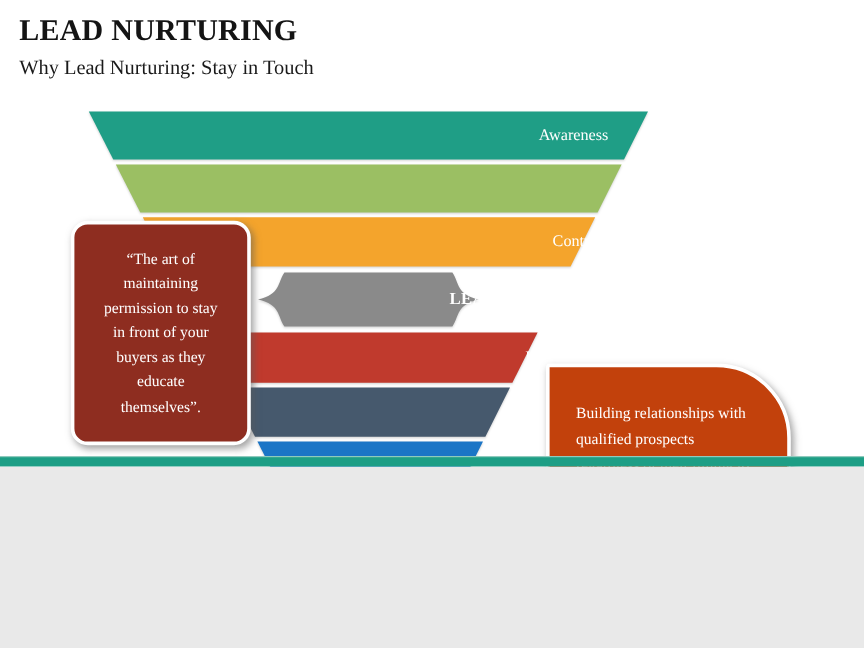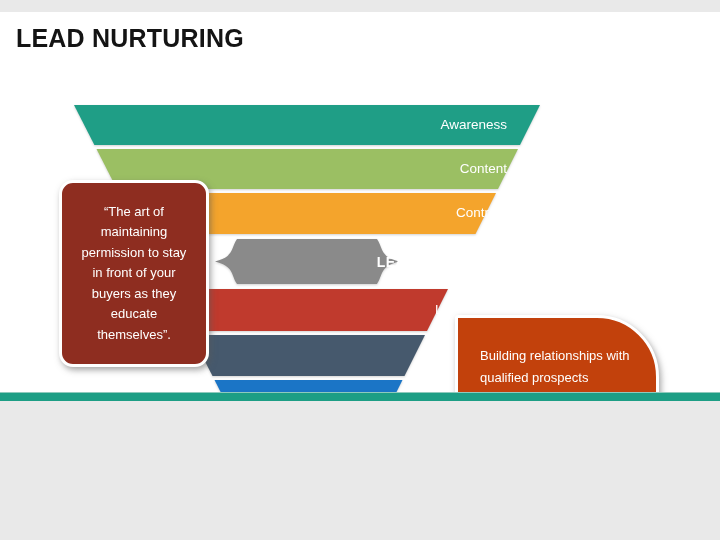--- a/index.html
+++ b/index.html
@@ -1,22 +1,21 @@
 <!DOCTYPE html>
 <html><head>
 <meta charset="utf-8">
 <style>
   html,body{margin:0;padding:0;background:#e9e9e9;}
   .slide{
     position:relative;
     width:720px;height:389px;
     background:#ffffff;
     overflow:hidden;
-    font-family:Liberation Sans, sans-serif;
-    margin-top:12px;
+    font-family:Liberation Serif, serif;
   }
   .title{
     position:absolute;left:16px;top:12px;
     font-size:25px;font-weight:700;color:#141414;letter-spacing:0.2px;
   }
   .subtitle{
     position:absolute;left:16px;top:47px;
     font-size:17px;font-weight:400;color:#1a1a1a;
   }
   svg.funnel{position:absolute;left:0;top:0;}
@@ -29,21 +28,21 @@
   .flabel.nurture{font-weight:700;font-size:14px;letter-spacing:0.3px;}
   .flabel.contract{left:252px;width:110px;line-height:21px;}
   .callout{
     position:absolute;
     border:3px solid #ffffff;
     box-shadow:2px 3px 6px rgba(90,90,90,0.55);
     color:#ffffff;
     box-sizing:border-box;
   }
   .callout-left{
-    left:59px;top:168px;width:150px;height:187px;
+    left:59px;top:184px;width:150px;height:187px;
     border-radius:14px;
     display:flex;align-items:center;justify-content:center;
     text-align:center;
     font-size:13px;line-height:20.5px;
     white-space:pre-line;
     padding:6px 4px;
   }
   .callout-right{
     left:455px;top:303px;width:204px;height:161px;
     border-radius:3px 62px 3px 3px;
@@ -55,34 +54,34 @@
     position:absolute;left:0;bottom:0;width:720px;height:8px;
     border-top:1px solid #8fcabd;
   }
 </style>
 </head>
 <body>
 
 <div class="slide">
 
   <div class="title">LEAD NURTURING</div>
+  <div class="subtitle">Why Lead Nurturing: Stay in Touch</div>
 
   <svg class="funnel" width="720" height="540" viewBox="0 0 720 540">
     <polygon class="band" points="74,93 540,93 520,133 94.4,133" fill="#1F9E86"></polygon>
     <polygon class="band" points="96.5,137 518,137 498,177 116.9,177" fill="#9BBF63"></polygon>
     <polygon class="band" points="119,181 496,181 475.5,222 139.9,222" fill="#F4A42C"></polygon>
     <path class="band" d="M237,227 L377,227 C383,236 380,245 399,249.5 C380,254 383,263 377,272 L237,272 C231,263 234,254 215,249.5 C234,245 231,236 237,227 Z" fill="#8A8A8A"></path>
     <polygon class="band" points="168,277 448,277 427,319 189.5,319" fill="#C03A2D"></polygon>
     <polygon class="band" points="191.5,323 425,323 404.5,364 212.5,364" fill="#46596D"></polygon>
     <polygon class="band" points="214.5,368 402.5,368 382,409 235.4,409" fill="#1B75C6"></polygon>
     <polygon class="band" points="237.5,413 380,413 356,461 262,461" fill="#1F8A66"></polygon>
   </svg>
 
   <div class="flabel" style="top:103px">Awareness</div>
-  <div class="flabel" style="top:147px">Content</div>
   <div class="flabel" style="top:191px">Contract</div>
   <div class="flabel nurture" style="top:240px">LEAD NURTURING</div>
   <div class="flabel" style="top:288px">Lead (MQL)</div>
 
   <div class="callout callout-left" style="background-color: rgb(142, 45, 32);">“The art of
 maintaining
 permission to stay
 in front of your
 buyers as they
 educate

